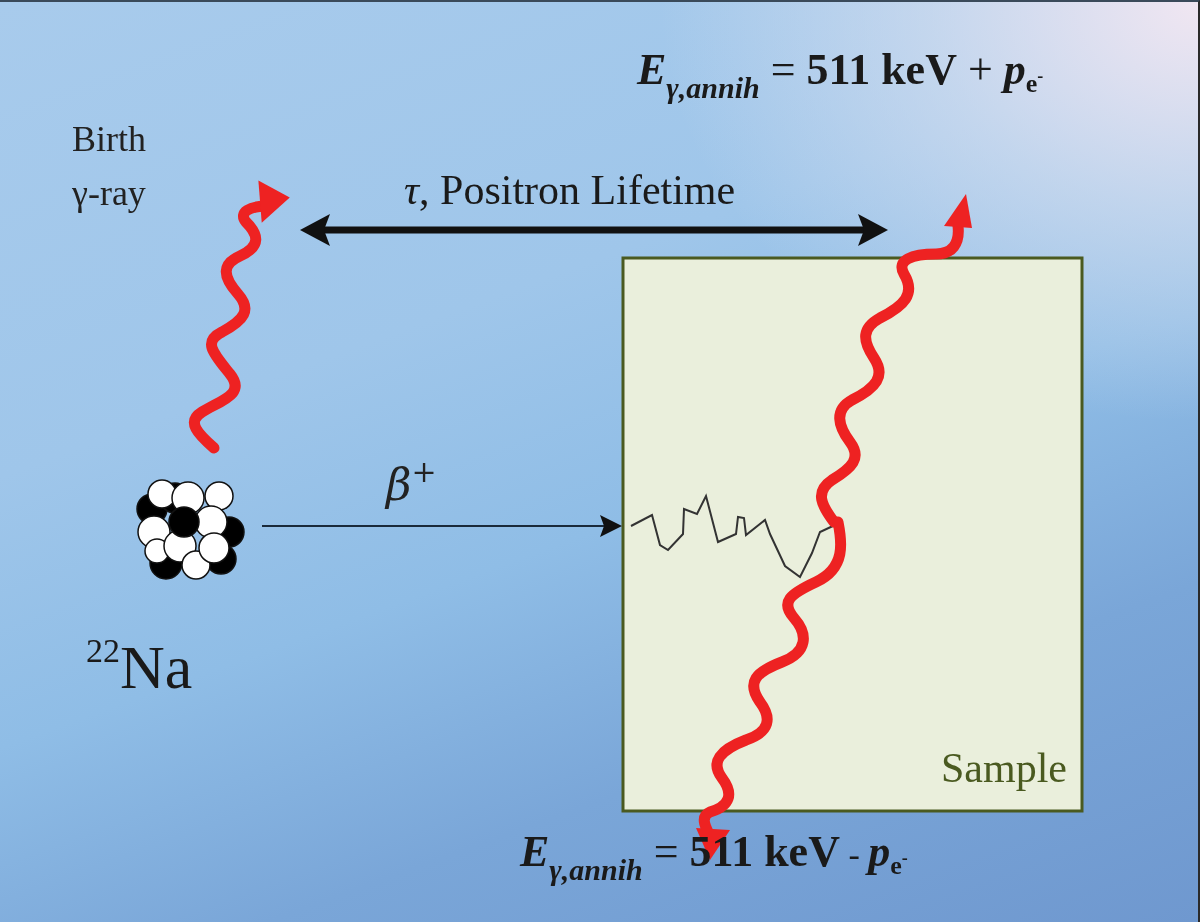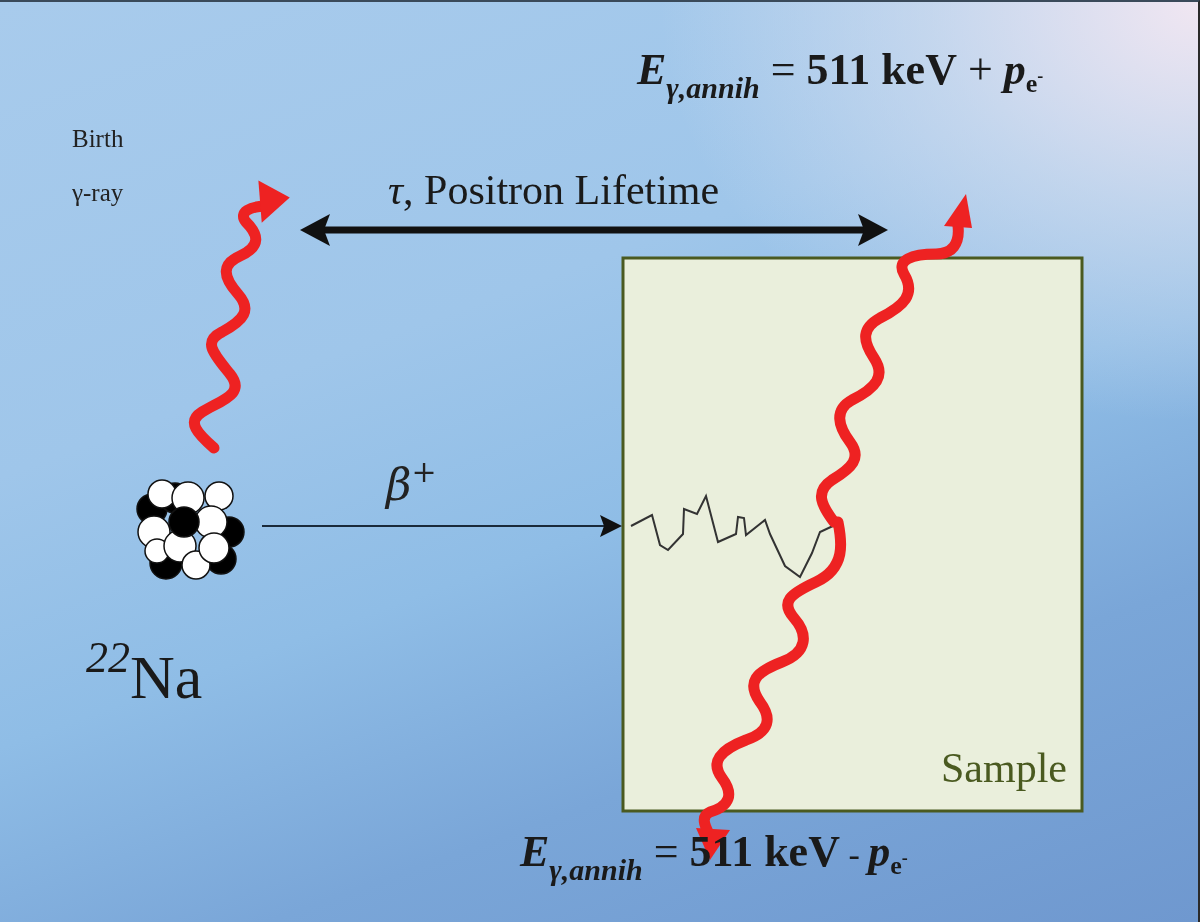--- a/index.html
+++ b/index.html
@@ -18,28 +18,28 @@
     svg.layer { position: absolute; left: 0; top: 0; }
     .txt { position: absolute; white-space: nowrap; color: #1a1a1a; }
     .eq { font-size: 44px; line-height: 1; }
     .eq .E { font-style: italic; font-weight: bold; }
     .eq .sub { font-style: italic; font-weight: bold; font-size: 30px; vertical-align: -14px; }
     .eq .num { font-weight: bold; }
     .eq .p { font-style: italic; font-weight: bold; }
     .eq .pe { font-weight: bold; font-size: 26px; vertical-align: -8px; }
     .eq .pe sup { font-size: 18px; vertical-align: 10px; }
     .eq .minus { font-size: 34px; }
-    #birth-label { left: 72px; top: 110px; font-size: 25px; line-height: 54px; color: #222; }
-    #tau-label { left: 388px; top: 164px; font-size: 42px; color: #1a1a1a; }
+    #birth-label { left: 72px; top: 110px; font-size: 36px; line-height: 54px; color: #222; }
+    #tau-label { left: 404px; top: 164px; font-size: 42px; color: #1a1a1a; }
     #tau-label .tau { font-style: italic; }
     #beta-label { left: 386px; top: 452px; font-size: 44px; color: #222; font-family: "DejaVu Serif", serif; }
     #beta-label .b { font-style: italic; }
     #beta-label sup { font-size: 30px; vertical-align: 18px; }
     #na-label { left: 86px; top: 630px; font-size: 62px; color: #1a1a1a; }
-    #na-label sup { font-size: 44px; vertical-align: 26px; font-style: italic; }
+    #na-label sup { font-size: 34px; vertical-align: 26px; }
     #sample-label { left: 894px; top: 742px; font-size: 42px; color: #4a5a20; margin-left: 47px; }
     #eq-top { left: 637px; top: 46px; }
     #eq-bottom { left: 520px; top: 828px; }
   </style>
 </head>
 <body>
 
 <div id="stage">
 
   <svg class="layer" width="1200" height="922" viewBox="0 0 1200 922">

